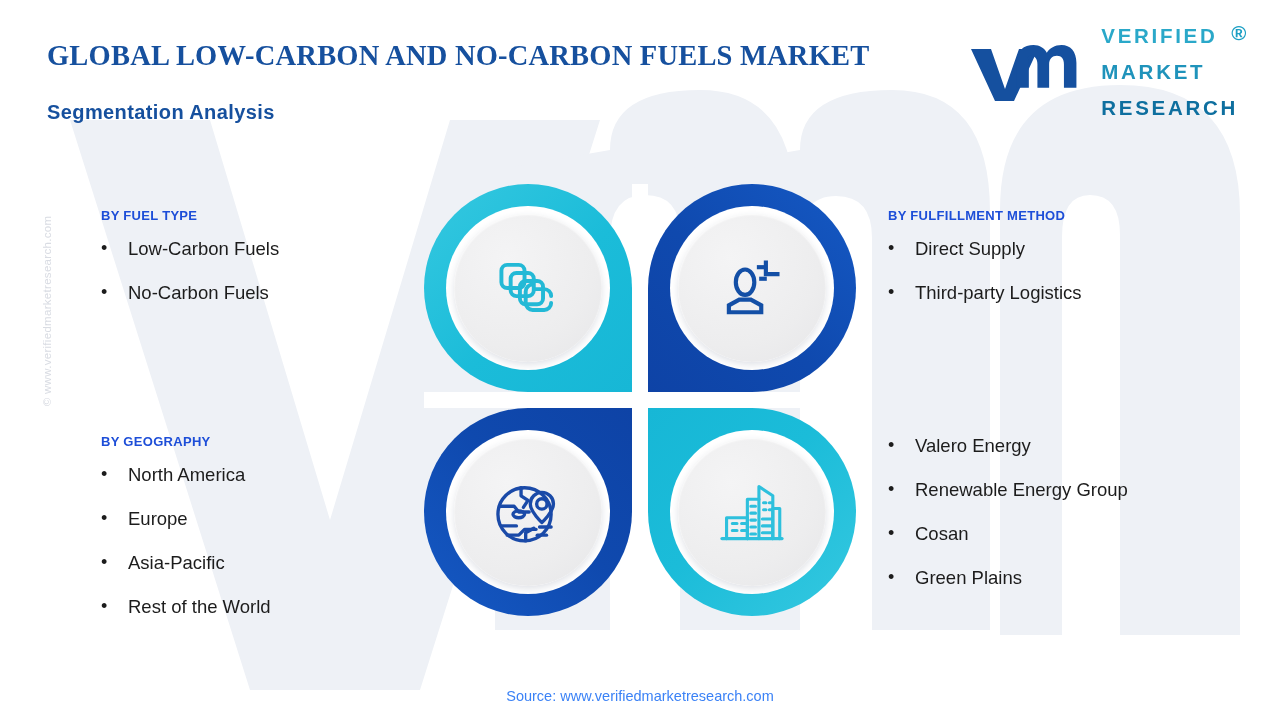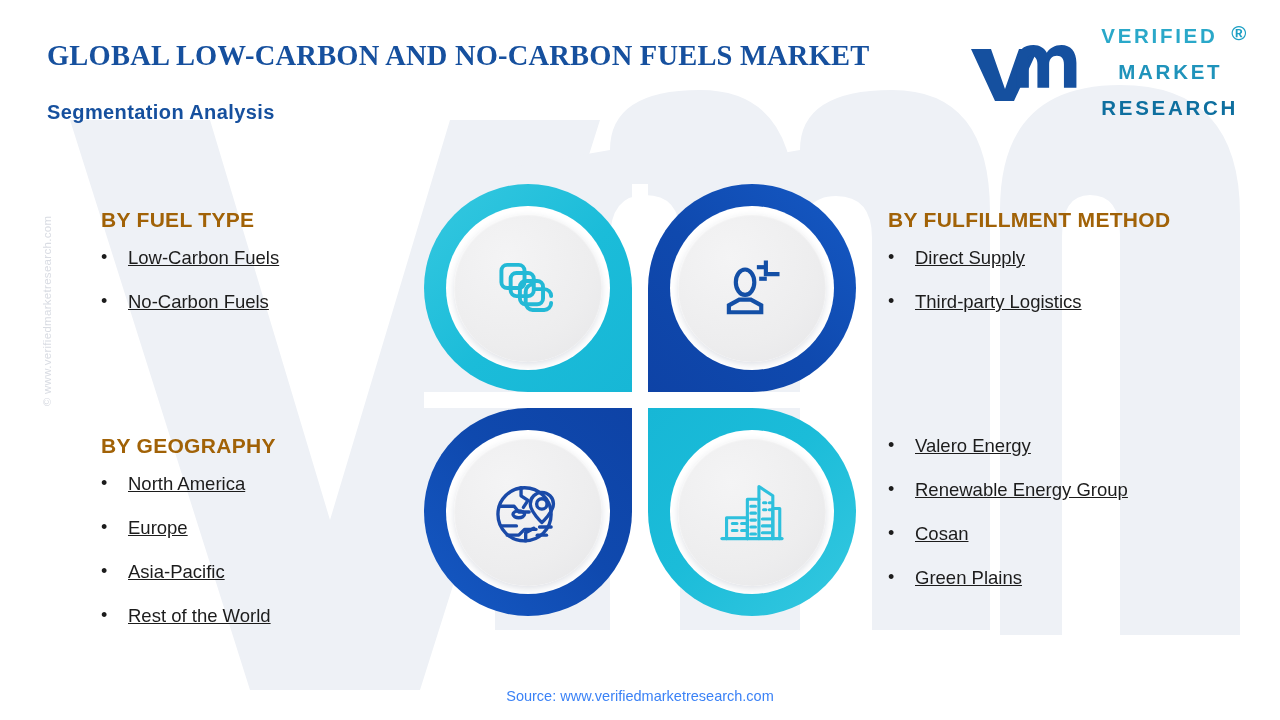--- a/index.html
+++ b/index.html
@@ -37,21 +37,21 @@
 
   
   .logo{position:absolute;right:42px;top:26px;z-index:6;display:flex;align-items:center;gap:13px;}
   .logo-mark{display:block;}
   .logo-words{display:flex;flex-direction:column;line-height:1.02;position:relative;gap:15px;}
   .logo-words span{
     font-size:20.5px;font-weight:bold;letter-spacing:2.7px;
     color:#1b9fc4;white-space:nowrap;
   }
   .logo-words span.w1{color:#2aa8c9;}
-  .logo-words span.w2{color:#1f93bb;margin-left:17px;}
+  .logo-words span.w2{color:#1f93bb;}
   .logo-words span.w3{color:#0e6f9f;}
   .logo-reg{position:absolute;right:-11px;top:-3px;font-size:9px;color:#2aa8c9;font-weight:bold;}
 
   
   .quad-wrap{position:absolute;left:424px;top:184px;width:432px;height:432px;z-index:3;}
   .q{position:absolute;width:208px;height:208px;}
   .q .plate{position:absolute;inset:0;}
   .q .ring-gap{
     position:absolute;left:22px;top:22px;width:164px;height:164px;
     border-radius:50%;background:#ffffff;
@@ -80,33 +80,33 @@
     border-radius:0 104px 104px 104px;}
 
   
   .cross-v,.cross-h{position:absolute;background:#ffffff;z-index:4;}
   .cross-v{left:208px;top:0;width:16px;height:432px;}
   .cross-h{left:0;top:208px;width:432px;height:16px;}
 
   
   .block{position:absolute;z-index:6;}
   .blk-head{
-    font-size:21px;font-weight:bold;color:#a16207;
+    font-size:13px;font-weight:bold;color:#1d4ed8;
     letter-spacing:.3px;margin:0 0 14px 0;white-space:nowrap;
   }
   .blk-list{list-style:none;margin:0;padding:0;}
   .blk-list li{
     display:flex;align-items:flex-start;
     font-size:18.5px;color:#1c1c1c;margin-bottom:21px;white-space:nowrap;
   }
   .blk-list li .bul{
     display:inline-block;width:27px;flex:none;
     color:#1c1c1c;font-size:18px;line-height:1.25;
   }
-  .blk-list li .txt{line-height:1.25;text-decoration:underline;}
+  .blk-list li .txt{line-height:1.25;}
 
   .b-fuel{left:101px;top:208px;}
   .b-geo{left:101px;top:434px;}
   .b-ful{left:888px;top:208px;}
   .b-key{left:888px;top:434px;}
 
   
   .source{
     position:absolute;left:0;right:0;top:688px;text-align:center;z-index:6;
     font-size:14.5px;color:#3b82f6;

